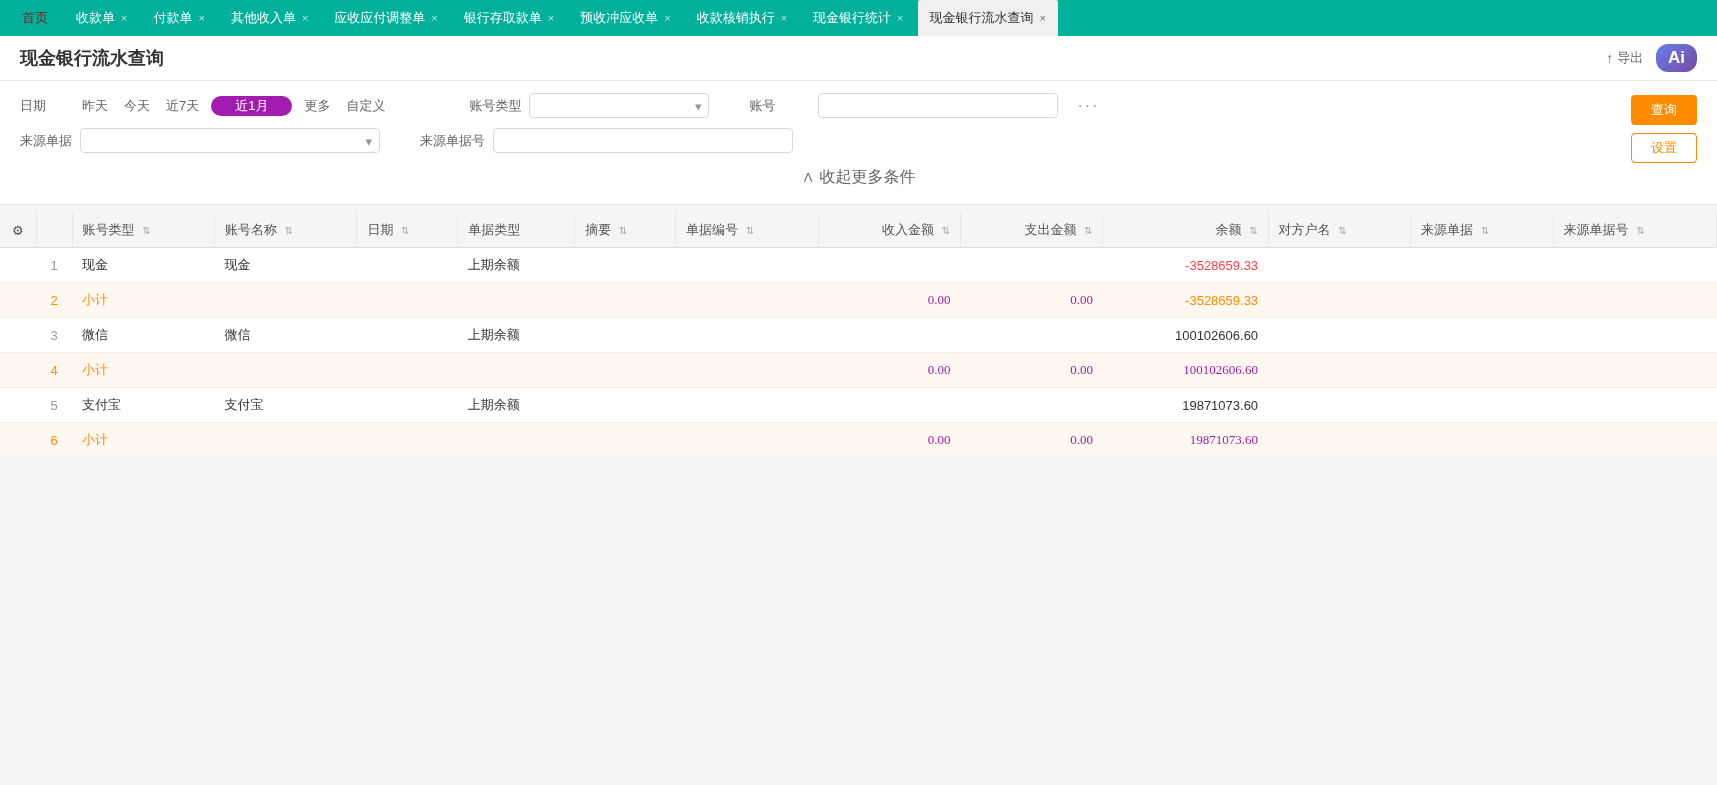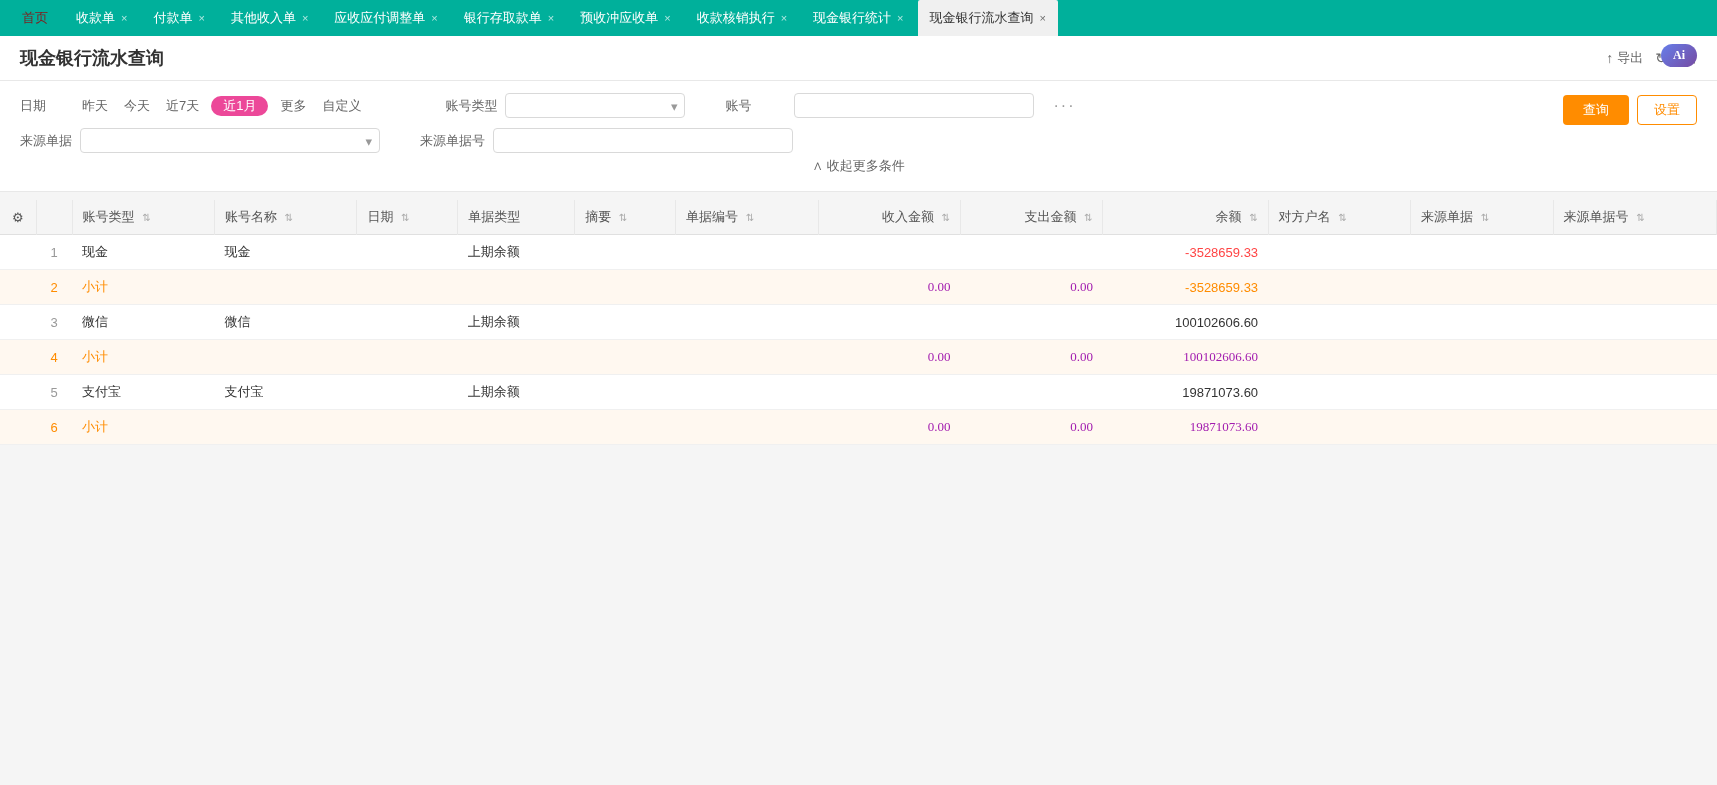--- a/index.html
+++ b/index.html
@@ -77,24 +77,23 @@
 
     
     .ai-badge {
       position: absolute;
       top: 8px;
       right: 20px;
       background: linear-gradient(135deg, #667eea 0%, #764ba2 100%);
       color: white;
       padding: 4px 12px;
       border-radius: 12px;
-      font-size: 12px;
+      font-size: 17px;
       font-weight: bold;
       cursor: pointer;
-      font-family: Liberation Serif, serif;
     }
 
     
     .filter-area {
       background: #fff;
       padding: 12px 20px;
       border-bottom: 1px solid #e8e8e8;
     }
     .filter-label {
       color: #666;
@@ -107,24 +106,24 @@
       align-items: center;
       gap: 8px;
     }
     .date-btn {
       color: #666;
       cursor: pointer;
       font-size: 13px;
       padding: 1px 4px;
     }
     .date-btn.active {
-      background: #ec4899;
+      background: #a21caf;
       color: #fff;
       border-radius: 10px;
-      padding: 1px 12px;
+      padding: 1px 24px;
     }
     .date-range {
       color: #666;
       font-size: 12px;
       margin-left: 4px;
     }
     .filter-select {
       border: 1px solid #d9d9d9;
       border-radius: 4px;
       padding: 4px 28px 4px 8px;
@@ -183,21 +182,21 @@
       font-size: 13px;
       cursor: pointer;
     }
 
     
     .collapse-row {
       text-align: center;
       padding: 4px 0;
       color: #666;
       cursor: pointer;
-      font-size: 13px;
+      font-size: 16px;
     }
 
     
     .table-container {
       background: #fff;
       margin: 8px 0 0 0;
       overflow: auto;
     }
     table {
       width: 100%;
@@ -253,21 +252,21 @@
       color: #999;
       text-align: center;
     }
     .gear-col {
       text-align: center;
       cursor: pointer;
       color: #999;
     }
     .action-column {
       display: flex;
-      flex-direction: row;
+      flex-direction: column;
       gap: 8px;
       padding-left: 16px;
       justify-content: flex-start;
       padding-top: 2px;
     }
   </style>
 </head>
 <body>
 
 <div class="top-nav">

